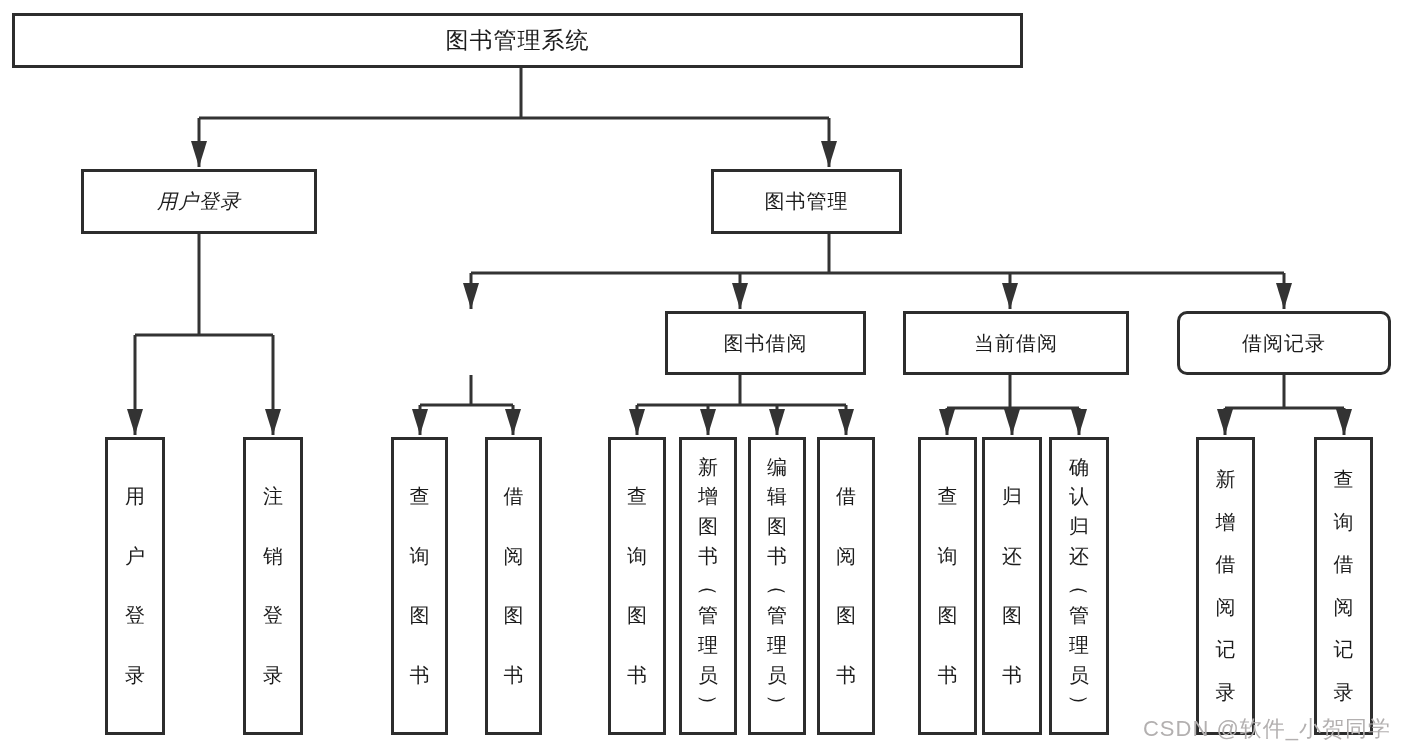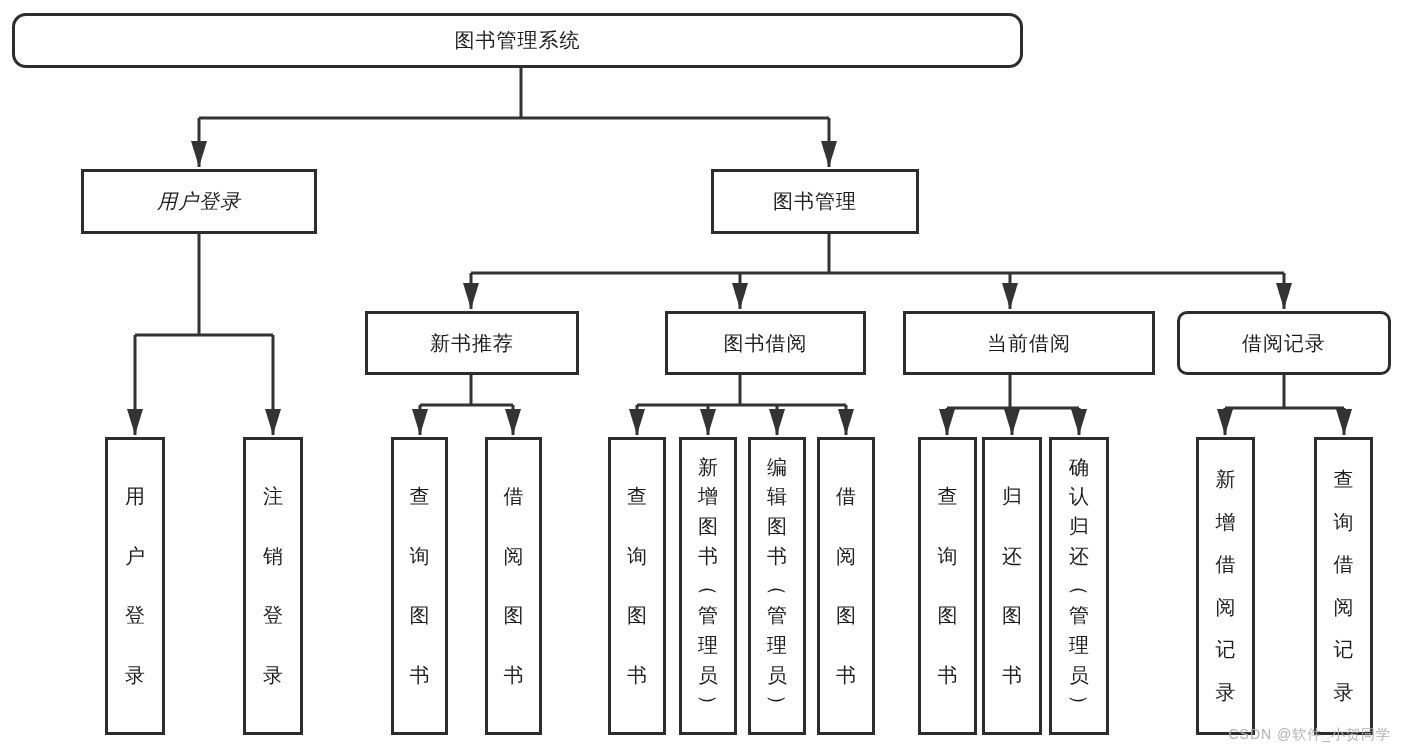--- a/index.html
+++ b/index.html
@@ -11,32 +11,32 @@
   .wires{position:absolute;left:0;top:0;z-index:1;}
   .wire{stroke:var(--line,#333333);stroke-width:3;fill:none;}
   .wires marker path{fill:var(--line,#333333);}
   .node{
     position:absolute;background:var(--box-fill,#ffffff);
     border:3px solid var(--border,#2d2d2d);box-sizing:border-box;
     display:flex;align-items:center;justify-content:center;
     font-size:20px;font-weight:500;letter-spacing:1px;z-index:2;
     color:var(--text,#1c1c1c);
   }
-  .root-node{font-size:20px;border-radius:14px;}
+  .root-node{font-size:23px;}
   .leaf{padding:0;}
   .leaf-label{
     display:flex;flex-direction:column;align-items:center;justify-content:space-evenly;
     width:100%;height:100%;padding:8px 0;box-sizing:border-box;
     font-size:20px;letter-spacing:0;
   }
   .leaf-label span{display:block;line-height:1.05;}
   .leaf-label span.par{transform:rotate(90deg);}
   .watermark{
     position:absolute;right:14px;bottom:3px;z-index:10;
-    font-size:14px;color:var(--watermark,#b3b0b0);letter-spacing:1px;margin-top:17px;
+    font-size:22px;color:var(--watermark,#b3b0b0);letter-spacing:1px;margin-top:17px;
   }
 </style>
 </head>
 <body>
 
 <div class="canvas">
 
   <svg class="wires" width="1405" height="747" viewBox="0 0 1405 747">
     <defs>
       <marker id="arw" markerUnits="userSpaceOnUse" markerWidth="28" markerHeight="18" refX="26" refY="8" orient="auto">
@@ -74,25 +74,24 @@
     <line class="wire" x1="1079" y1="408" x2="1079" y2="435" marker-end="url(#arw)"></line>
 
     <path class="wire" d="M1284 375 V408 M1225 408 H1344"></path>
     <line class="wire" x1="1225" y1="408" x2="1225" y2="435" marker-end="url(#arw)"></line>
     <line class="wire" x1="1344" y1="408" x2="1344" y2="435" marker-end="url(#arw)"></line>
   </svg>
 
   <div class="node root-node" style="left:12px;top:13px;width:1011px;height:55px;">图书管理系统</div>
 
   <div class="node" style="left:81px;top:169px;width:236px;height:65px;font-style:italic;">用户登录</div>
-  <div class="node" style="left:711px;top:169px;width:208px;height:65px;">图书管理</div>
-
-  <div class="node" style="left:365px;top:311px;width:214px;height:64px;">新书推荐</div>
+  <div class="node" style="left:711px;top:169px;width:191px;height:65px;">图书管理</div>
+
   <div class="node" style="left:665px;top:311px;width:201px;height:64px;">图书借阅</div>
-  <div class="node" style="left:903px;top:311px;width:252px;height:64px;">当前借阅</div>
+  <div class="node" style="left:903px;top:311px;width:226px;height:64px;">当前借阅</div>
   <div class="node" style="left:1177px;top:311px;width:214px;height:64px;border-radius:10px;">借阅记录</div>
 
   <div class="node leaf" style="left:105px;top:437px;width:60px;height:298px;">
     <div class="leaf-label">
         <span>用</span>
         <span>户</span>
         <span>登</span>
         <span>录</span>
       </div>
   </div>

